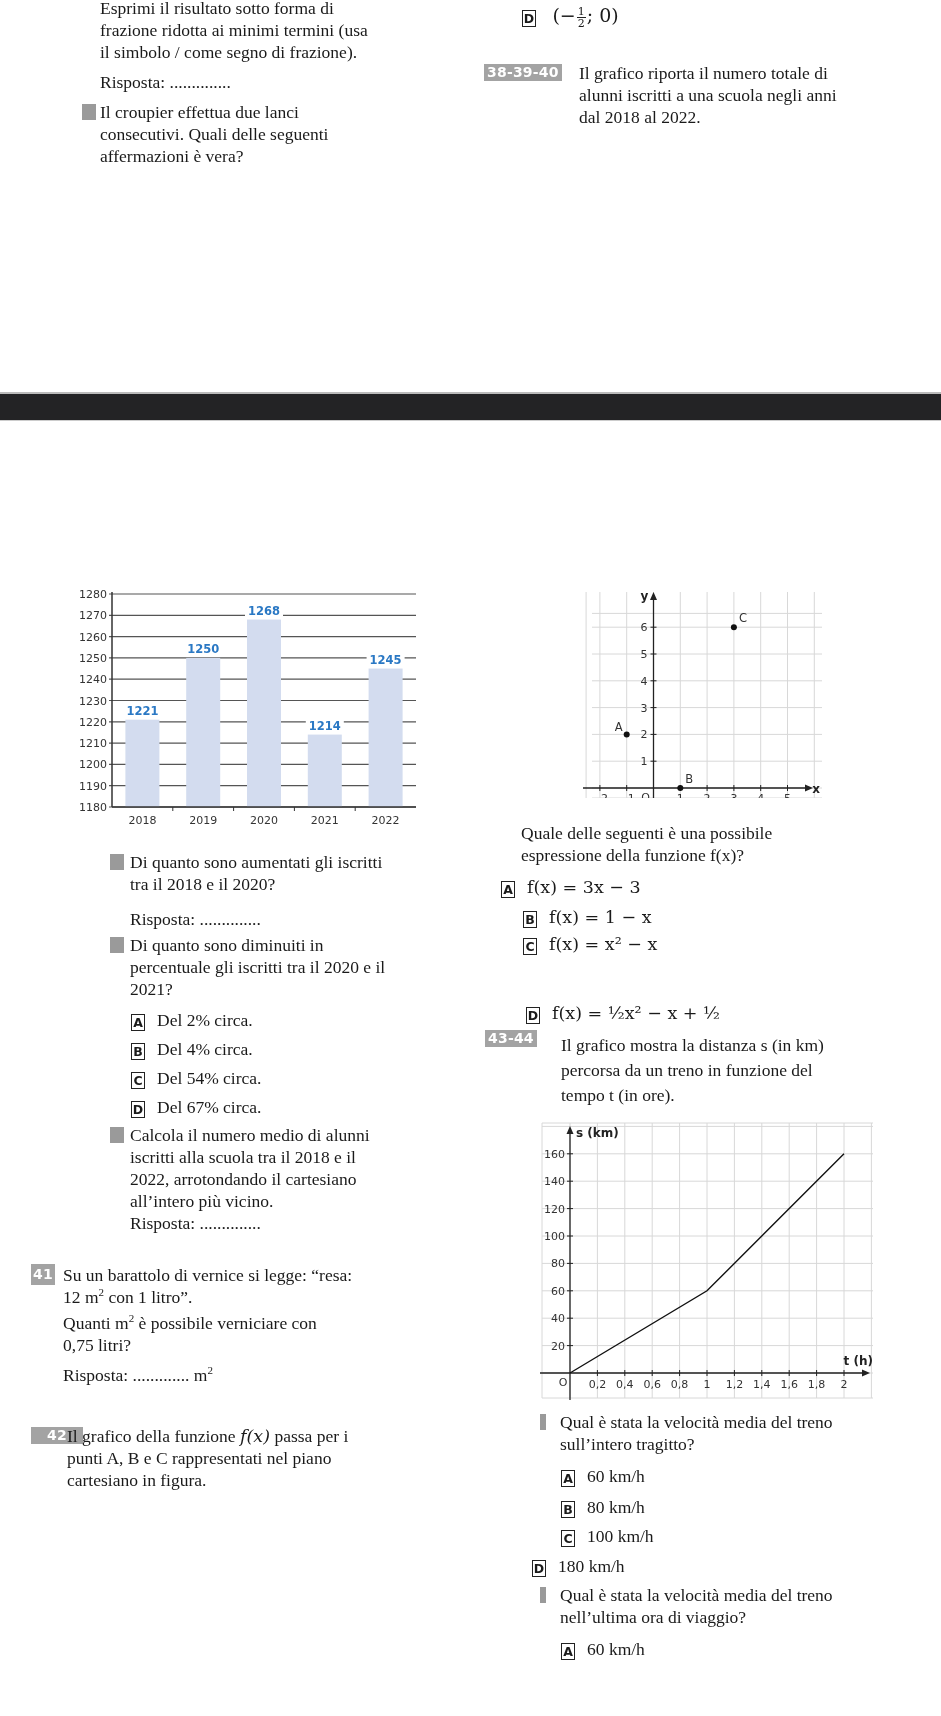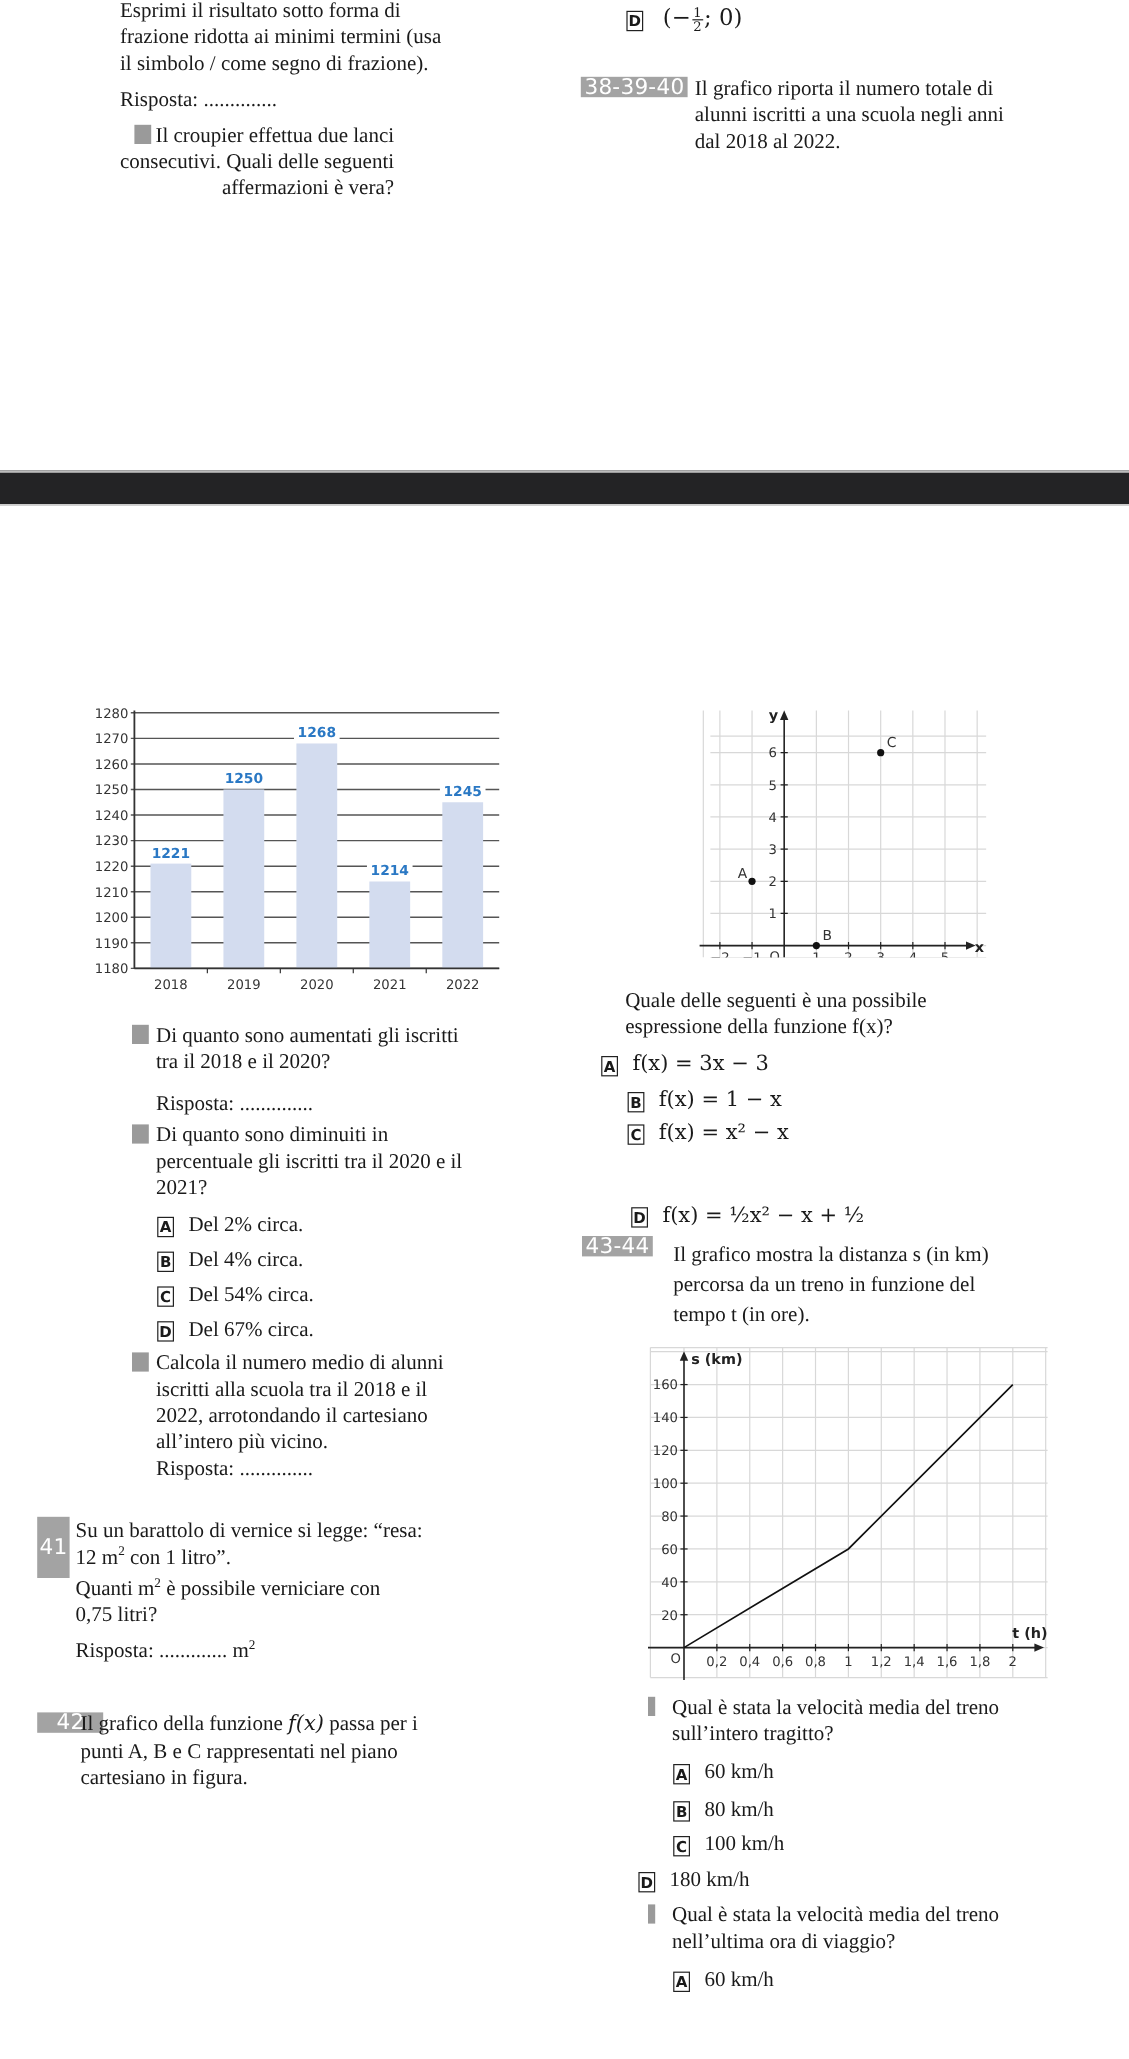--- a/index.html
+++ b/index.html
@@ -2,21 +2,21 @@
 <html><head>
 <meta charset="utf-8">
 <style>
   html, body { margin:0; padding:0; }
   body { width:941px; height:1716px; position:relative; background:#ffffff; overflow:hidden;
          font-family:"Liberation Serif", "DejaVu Serif", serif; color:#1a1a1a; }
   .abs { position:absolute; }
   .txt { font-size:17.5px; line-height:22px; }
   .sq { display:inline-block; width:14px; height:16px; background:#9a9a9a; vertical-align:-2px; }
   .qbadge { position:absolute; background:#a3a3a3; color:#fff; font-family:"DejaVu Sans", sans-serif;
-            font-weight:normal; font-size:18px; line-height:17px; padding:0 3px; letter-spacing:0.2px; }
+            font-weight:bold; font-size:14px; line-height:17px; padding:0 3px; letter-spacing:0.2px; }
   .opt { position:absolute; font-size:17.5px; line-height:22px; }
   .opt .L { display:inline-block; width:12px; height:15px; border:1.3px solid #222; font-family:"DejaVu Sans", sans-serif;
             font-weight:bold; font-size:12.5px; line-height:15px; text-align:center; margin-right:12px; vertical-align:-1px; background:#fff; }
   .math { font-family:"DejaVu Serif", serif; font-style:normal; }
   .mi { font-style:italic; }
   .frac { display:inline-block; vertical-align:middle; text-align:center; font-size:11px; line-height:11px; margin:0 1px; }
   .frac span { display:block; }
   .frac .num { border-bottom:1px solid #222; padding:0 1px; }
   .band { position:absolute; left:0; top:392px; width:941px; height:26px; background:#232325; border-top:2px solid #bbb; border-bottom:1px solid #ccc; }
   svg text { font-family:"DejaVu Sans", sans-serif; }
@@ -24,21 +24,21 @@
 </style>
 </head>
 <body>
 
 <div class="abs txt" style="left:100px; top:-3px;">
   <div>Esprimi il risultato sotto forma di</div>
   <div>frazione ridotta ai minimi termini (usa</div>
   <div>il simbolo / come segno di frazione).</div>
 </div>
 <div class="abs txt" style="left:100px; top:71px;">Risposta: ..............</div>
-<div class="abs txt" style="left:82px; top:101px;text-align:right;">
+<div class="abs txt" style="left:82px; top:101px;">
   <span class="sq" style="margin-right:4px;"></span><span>Il croupier effettua due lanci</span>
   <div style="padding-left:18px;">consecutivi. Quali delle seguenti</div>
   <div style="padding-left:18px;">affermazioni è vera?</div>
 </div>
 
 <div class="opt" style="left:522px; top:4px;">
   <span class="L">D</span>
   <span class="math" style="font-size:19px;">(−<span class="frac"><span class="num">1</span><span>2</span></span>; 0)</span>
 </div>
 <div class="qbadge" style="left:484px; top:64px;">38-39-40</div>
@@ -124,21 +124,21 @@
 <div class="opt" style="left:131px; top:1096px;"><span class="L">D</span><span>Del 67% circa.</span></div>
 
 <div class="abs txt" style="left:110px; top:1124px;">
   <span class="sq" style="margin-right:6px;"></span><span>Calcola il numero medio di alunni</span>
   <div style="padding-left:20px;">iscritti alla scuola tra il 2018 e il</div>
   <div style="padding-left:20px;">2022, arrotondando il cartesiano</div>
   <div style="padding-left:20px;">all’intero più vicino.</div>
   <div style="padding-left:20px;">Risposta: ..............</div>
 </div>
 
-<div class="qbadge" style="left:31px; top:1264px; padding:17px 2px;">41</div>
+<div class="qbadge" style="left:31px; top:1264px; padding:2px 2px;">41</div>
 <div class="abs txt" style="left:63px; top:1264px;">
   <div>Su un barattolo di vernice si legge: “resa:</div>
   <div><span>12 m</span><sup>2</sup><span> con 1 litro”.</span></div>
   <div style="margin-top:4px;"><span>Quanti m</span><sup>2</sup><span> è possibile verniciare con</span></div>
   <div>0,75 litri?</div>
   <div style="margin-top:8px;"><span>Risposta: ............. m</span><sup>2</sup></div>
 </div>
 
 <div class="qbadge" style="left:31px; top:1427px; padding:0 16px;">42</div>
 <div class="abs txt" style="left:67px; top:1425px;">

